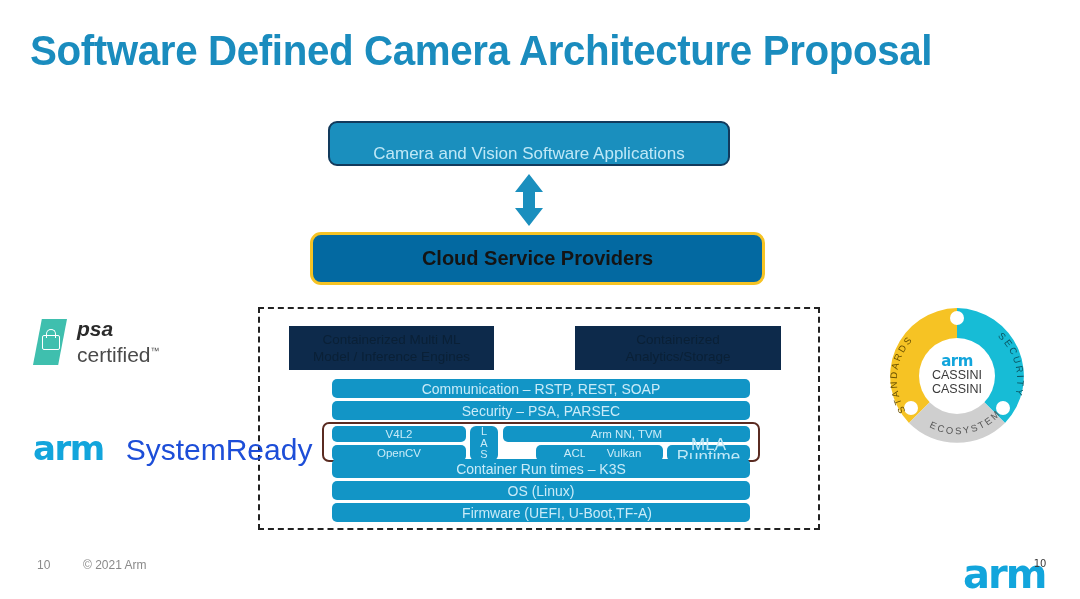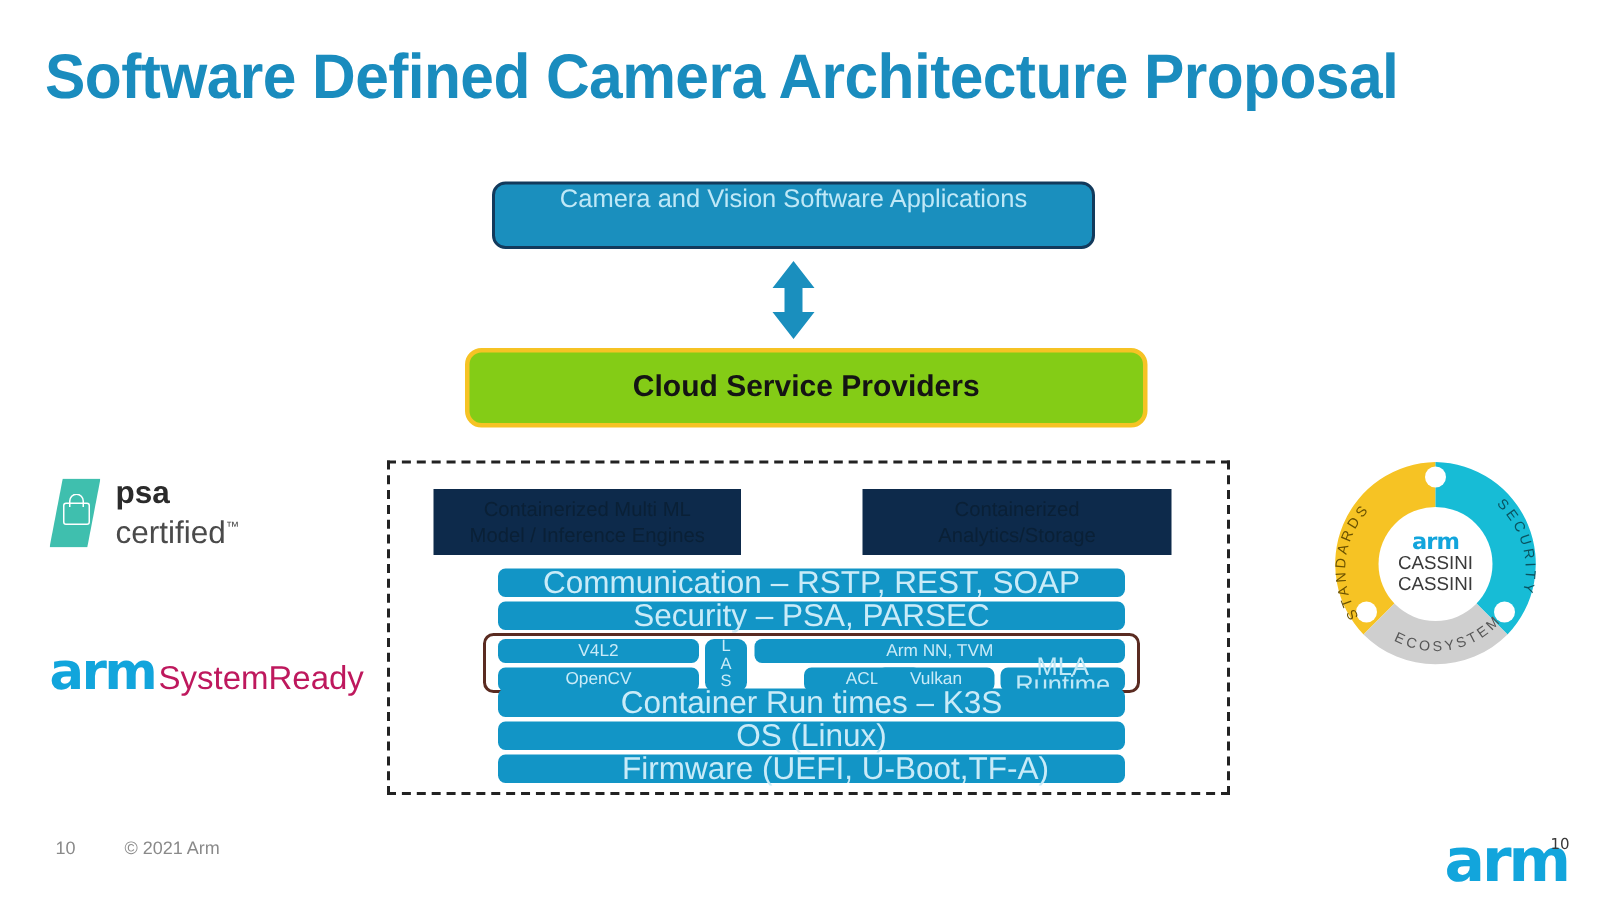--- a/index.html
+++ b/index.html
@@ -20,34 +20,34 @@
     color:#1A8CBE;
     font-family:"Liberation Sans","DejaVu Sans",sans-serif;
     transform:scaleX(0.96);transform-origin:left center;
     white-space:nowrap;
   }
 
   
   #apps-box{
     position:absolute;left:328px;top:121px;width:402px;height:45px;
     background:#1A8FBE;border:2px solid #123A5C;border-radius:9px;
-    display:flex;align-items:flex-start;justify-content:center;
+    display:flex;align-items:flex-end;justify-content:center;
     color:#BFE8F7;font-size:17px;
     box-sizing:border-box;
   }
 
   
   #cloud-arrow{
     position:absolute;left:505px;top:173px;width:48px;height:54px;
   }
 
   
   #cloud-box{
     position:absolute;left:310px;top:232px;width:455px;height:53px;
-    background:#84cc16;border:3px solid #F6C324;border-radius:11px;
+    background:#0369a1;border:3px solid #F6C324;border-radius:11px;
     display:flex;align-items:center;justify-content:center;
     color:#141414;font-size:20px;font-weight:bold;
     box-sizing:border-box;
   }
 
   
   #platform-area{
     position:absolute;left:258px;top:307px;width:562px;height:223px;
     border:2px dashed #222222;
     box-sizing:border-box;
@@ -58,21 +58,21 @@
     position:absolute;background:#0D2A4B;
     display:flex;flex-direction:column;align-items:center;justify-content:center;
     color:#0A2036;font-size:13.5px;line-height:1.28;text-align:center;
   }
   #box-ml{left:29px;top:17px;width:205px;height:44px;}
   #box-analytics{left:315px;top:17px;width:206px;height:44px;}
 
   .bar{
     position:absolute;background:#1295C6;border-radius:5px;
     display:flex;align-items:center;justify-content:center;
-    color:#C9EBF8;font-size:21px;text-align:center;
+    color:#C9EBF8;font-size:14px;text-align:center;
     box-sizing:border-box;overflow:visible;white-space:nowrap;
   }
   .bar.small{font-size:11.5px;}
 
   #bar-comm{left:72px;top:70px;width:418px;height:19px;}
   #bar-sec{left:72px;top:92px;width:418px;height:19px;}
   #bar-runtimes{left:72px;top:150px;width:418px;height:19px;}
   #bar-os{left:72px;top:172px;width:418px;height:19px;}
   #bar-fw{left:72px;top:194px;width:418px;height:19px;padding-left:32px;}
 
@@ -115,31 +115,31 @@
   #psa-logo .lockbox{
     position:absolute;left:9px;top:16px;width:16px;height:13px;
     border:1.6px solid #ffffff;border-radius:2px;
   }
   #psa-logo .lockarc{
     position:absolute;left:13px;top:10px;width:8px;height:8px;
     border:1.6px solid #ffffff;border-bottom:none;
     border-radius:5px 5px 0 0;
   }
   #psa-logo .txt{position:absolute;left:44px;top:0px;}
-  #psa-logo .psa{font-size:21px;font-weight:bold;color:#2B2B2B;line-height:23px;}
+  #psa-logo .psa{font-size:21px;font-weight:bold;color:#2B2B2B;line-height:23px;font-style:italic;}
   #psa-logo .cert{font-size:21px;color:#4A4A4A;line-height:23px;}
   #psa-logo .cert sup{font-size:9px;vertical-align:super;}
 
   
   #systemready-logo{position:absolute;left:33px;top:428px;font-size:0;white-space:nowrap;}
   #systemready-logo .arm{
     font-size:34px;font-weight:bold;color:#12A5DC;letter-spacing:-1.5px;
     font-family:"DejaVu Sans",sans-serif;
   }
-  #systemready-logo .sr{font-size:22px;color:#be185d;margin-left:2px;}
+  #systemready-logo .sr{font-size:30px;color:#1d4ed8;margin-left:22px;}
 
   
   #cassini-logo{position:absolute;left:884px;top:303px;width:146px;height:146px;}
   #cassini-logo .center-text{
     position:absolute;left:0;right:0;top:50px;text-align:center;
     line-height:1.08;
   }
   #cassini-logo .c-arm{color:#12A5DC;font-size:15px;font-weight:bold;letter-spacing:-0.6px;
      font-family:"DejaVu Sans",sans-serif;display:block;}
   #cassini-logo .c-line{color:#3A3A3A;font-size:12.5px;display:block;}

